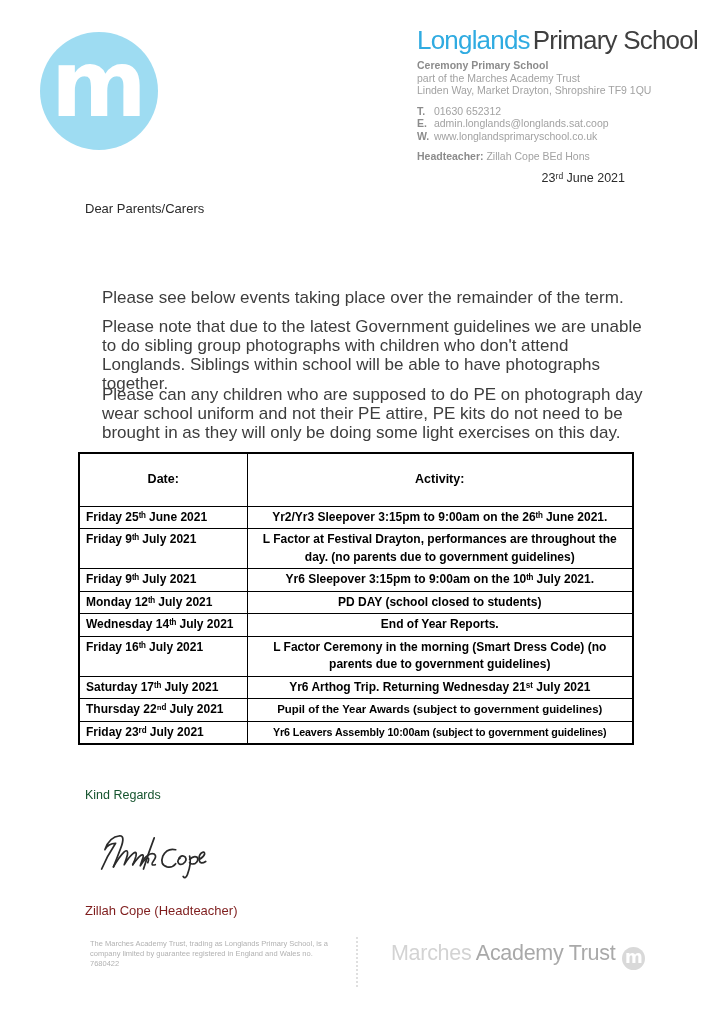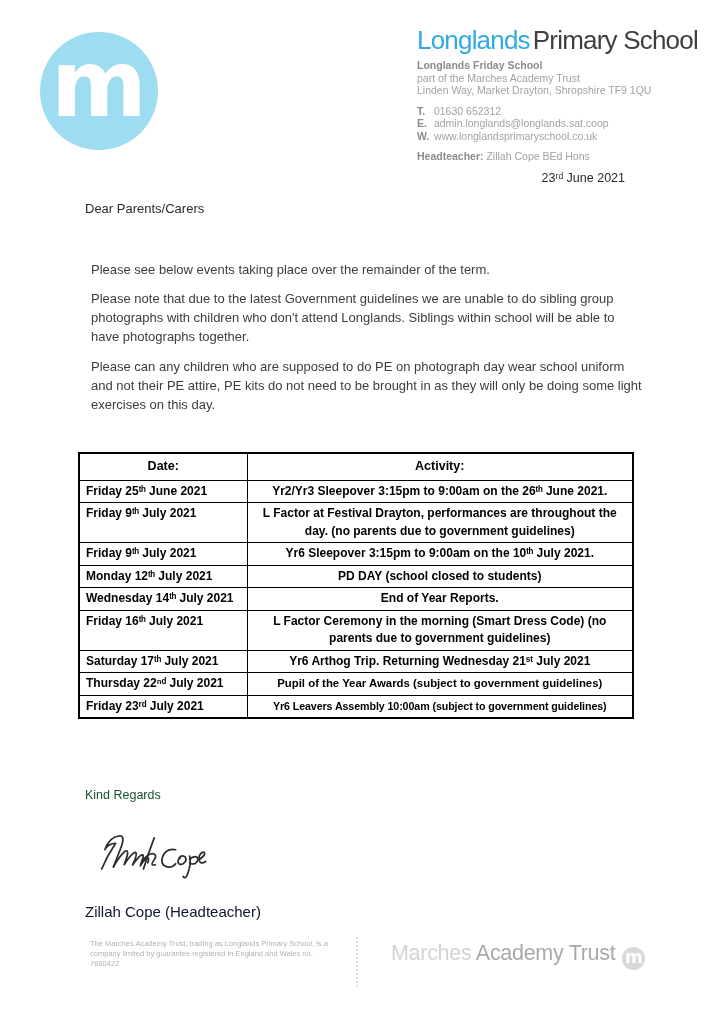--- a/index.html
+++ b/index.html
@@ -21,42 +21,42 @@
   .lh-title{font-size:26px;letter-spacing:-0.8px;white-space:nowrap;line-height:26px;}
   .t-blue{color:#2fabe1;}
   .t-dark{color:#3f3f3f;margin-left:3px;}
   .lh-block{margin-top:6px;font-size:10.5px;line-height:12.5px;color:#a2a2a2;}
   .lh-b{font-weight:bold;color:#8c8c8c;}
   .lh-gap{height:8px;}
   .contact-line .lh-b{display:inline-block;min-width:14px;}
   
   .date-line{position:absolute;top:171px;right:86px;font-size:12.5px;color:#2b2b2b;margin-left:20px;}
   .salutation{position:absolute;left:85px;top:201px;font-size:13px;color:#2b2b2b;}
-  .para{position:absolute;left:91px;width:552px;font-size:13px;line-height:19px;color:#3d3d3d;}
+  .para{position:absolute;left:102px;width:552px;font-size:17px;line-height:19px;color:#3d3d3d;margin-top:28px;}
   .p0{top:260px;}
   .p1{top:289px;}
   .p2{top:357px;}
   
   .events{
     position:absolute;left:78px;top:452px;width:554px;
     border-collapse:collapse;table-layout:fixed;
     font-family:"Liberation Sans","DejaVu Sans",sans-serif;
     font-weight:bold;font-size:12px;line-height:17.5px;color:#000;
     border:2.5px solid #000;
   }
   .events th,.events td{border:1.5px solid #000;vertical-align:top;padding:2px 4px;}
-  .events th{font-size:12.5px;text-align:center;padding:4px 2px;}
+  .events th{font-size:12.5px;text-align:center;padding:17px 2px;}
   .events td.d{text-align:left;padding-left:6px;padding-right:6px;}
   .events td.a{text-align:center;}
   .events tbody tr:nth-child(9) td.a{font-size:10.7px;letter-spacing:-0.1px;line-height:17px;margin-left:35px;}
   .events tbody tr:nth-child(8) td.a{font-size:11.4px;}
   
   .closing{position:absolute;left:85px;top:788px;font-size:12.5px;color:#14532d;}
   .signature{position:absolute;left:92px;top:826px;}
-  .sig-name{position:absolute;left:85px;top:903px;font-size:15px;color:#0f172a;}
+  .sig-name{position:absolute;left:85px;top:903px;font-size:13px;color:#7f1d1d;}
   
   .f-reg{position:absolute;left:90px;top:939px;width:240px;font-size:7.5px;line-height:10px;color:#b2b2b2;}
   .f-div{position:absolute;left:356px;top:937px;height:50px;width:0;border-left:2px dotted #dfdfdf;}
   .f-brand{position:absolute;left:391px;top:941px;font-size:21.5px;letter-spacing:-0.3px;color:#a9a9a9;white-space:nowrap;}
   .f-brand .light{color:#d3d3d3;}
   .f-badge{
     display:inline-block;width:23px;height:23px;border-radius:50%;background:#d9d9d9;
     color:#ffffff;font-weight:bold;font-size:17px;text-align:center;line-height:21px;
     margin-left:7px;vertical-align:-3px;font-family:"DejaVu Sans",sans-serif;
   }
@@ -68,21 +68,21 @@
 
   <div class="logo">
     <span class="logo-m">m</span>
   </div>
 
   <div class="letterhead">
     <div class="lh-title">
       <span class="t-blue">Longlands</span><span class="t-dark">Primary School</span>
     </div>
     <div class="lh-block">
-      <div class="lh-b">Longlands Friday School</div>
+      <div class="lh-b">Ceremony Primary School</div>
       <div>part of the Marches Academy Trust</div>
       <div>Linden Way, Market Drayton, Shropshire TF9 1QU</div>
       <div class="lh-gap"></div>
       <div class="contact-line"><span class="lh-b">T.</span> <span>01630 652312</span></div>
       <div class="contact-line"><span class="lh-b">E.</span> <span>admin.longlands@longlands.sat.coop</span></div>
       <div class="contact-line"><span class="lh-b">W.</span> <span>www.longlandsprimaryschool.co.uk</span></div>
       <div class="lh-gap"></div>
       <div><span class="lh-b">Headteacher:</span> <span>Zillah Cope BEd Hons</span></div>
     </div>
   </div>

